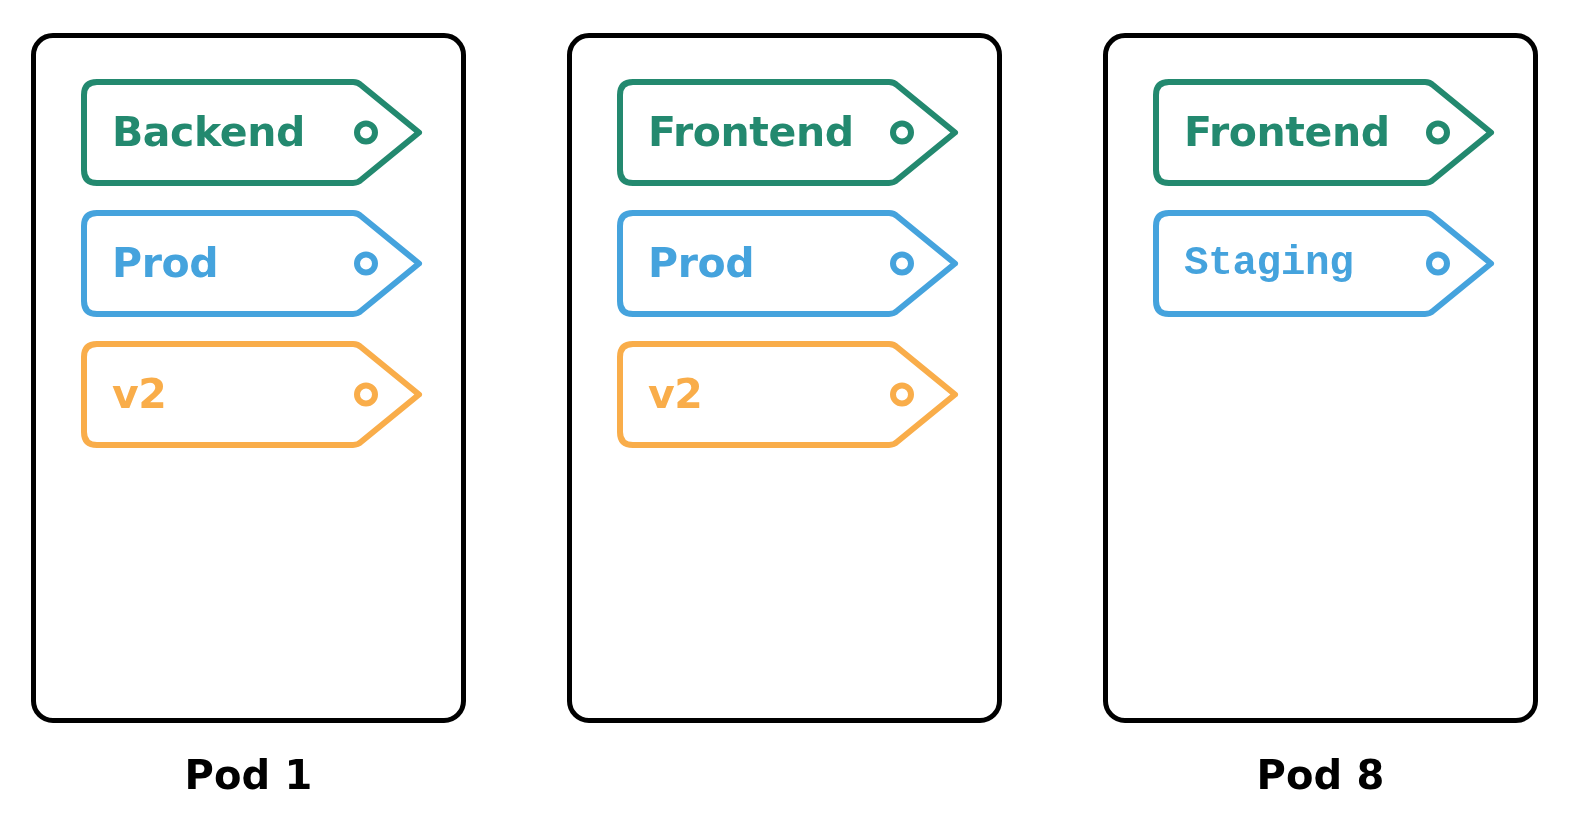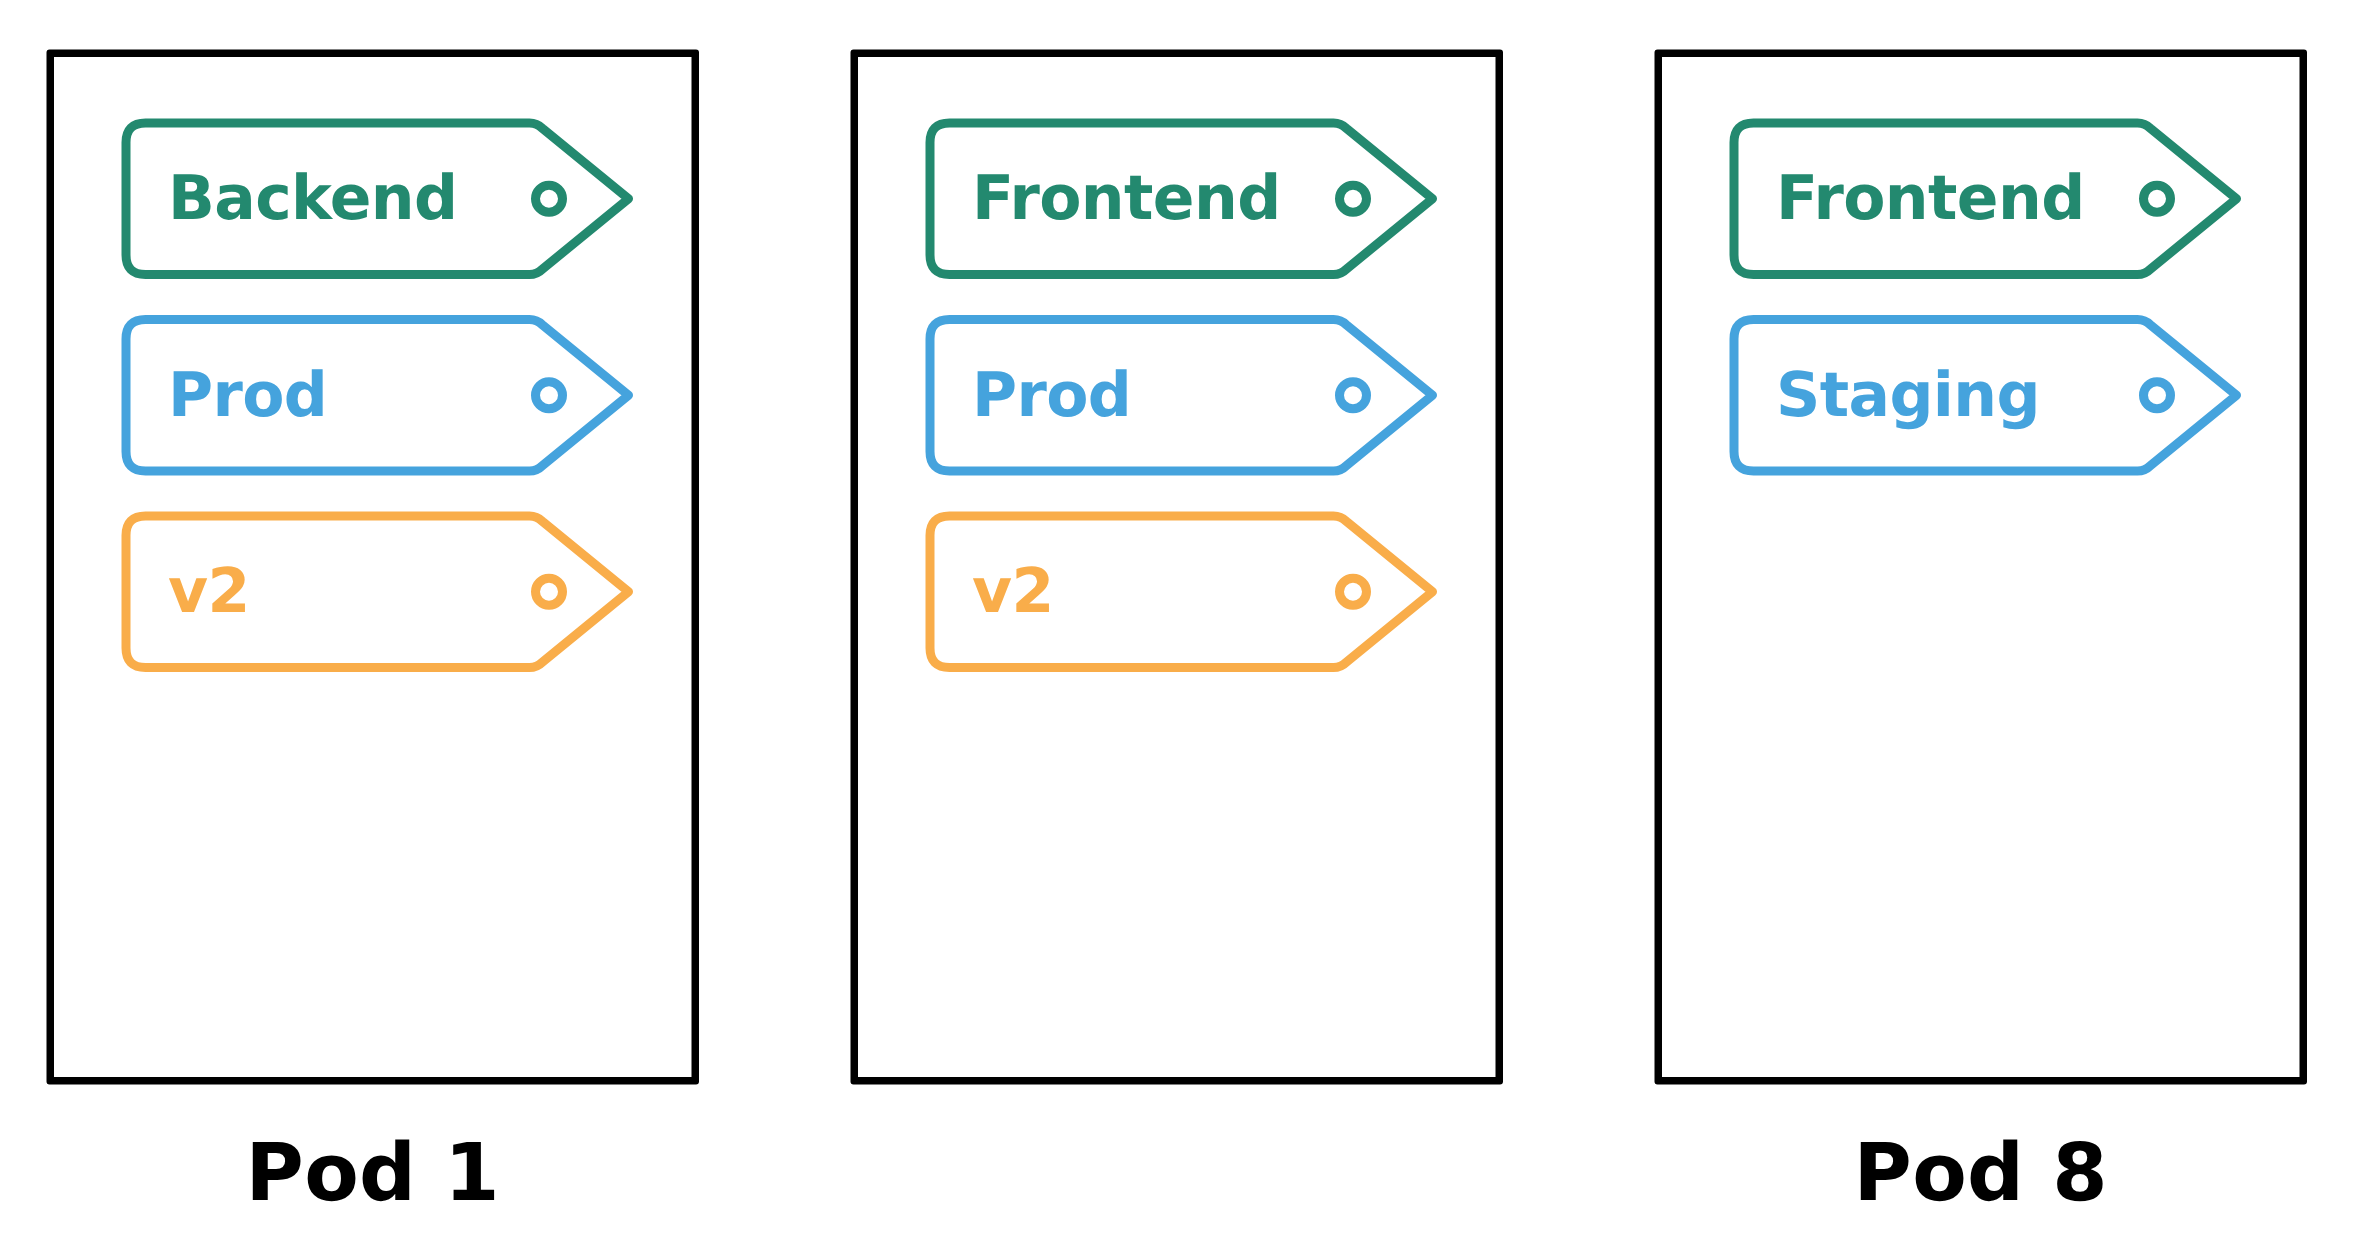--- a/index.html
+++ b/index.html
@@ -21,21 +21,21 @@
     background: #ffffff;
   }
 
   .pod {
     position: absolute;
     top: 33px;
     width: 435px;
     height: 690px;
     box-sizing: border-box;
     border: 5px solid #000000;
-    border-radius: 2px;
+    border-radius: 22px;
     background: #ffffff;
   }
 
   #pod-0 { left: 31px; }
   #pod-1 { left: 567px; }
   #pod-2 { left: 1103px; }
 
   .pod-tags {
     position: absolute;
     left: 45px;
@@ -73,21 +73,21 @@
     letter-spacing: -0.4px;
     white-space: nowrap;
     line-height: 1;
   }
 
   .pod-caption {
     position: absolute;
     top: 752px;
     width: 435px;
     text-align: center;
-    font-size: 53px;
+    font-size: 40px;
     font-weight: 700;
     color: #000000;
     letter-spacing: 0.2px;
   }
 
   #caption-0 { left: 31px; }
   #caption-1 { left: 567px; }
   #caption-2 { left: 1103px; }
 </style>
 </head>
@@ -152,18 +152,18 @@
             <path d="M 16 3 H 272 Q 277 3 280.5 6.5 L 338 53.5 L 280.5 100.5 Q 277 104 272 104 H 16 Q 3 104 3 91 V 16 Q 3 3 16 3 Z" fill="none" stroke="#23896f" stroke-width="6" stroke-linejoin="round" stroke-linecap="round"></path>
             <circle cx="285" cy="53.5" r="9" fill="none" stroke="#23896f" stroke-width="6"></circle>
           </svg>
           <div class="tag-label" style="color: rgb(35, 137, 111);">Frontend</div>
         </div>
         <div class="tag">
           <svg viewBox="0 0 345 107">
             <path d="M 16 3 H 272 Q 277 3 280.5 6.5 L 338 53.5 L 280.5 100.5 Q 277 104 272 104 H 16 Q 3 104 3 91 V 16 Q 3 3 16 3 Z" fill="none" stroke="#45a3dd" stroke-width="6" stroke-linejoin="round" stroke-linecap="round"></path>
             <circle cx="285" cy="53.5" r="9" fill="none" stroke="#45a3dd" stroke-width="6"></circle>
           </svg>
-          <div class="tag-label" style="color: rgb(69, 163, 221);">Staging</div>
+          <div class="tag-label" style="color: rgb(69, 163, 221); font-family: Liberation Mono, monospace;">Staging</div>
         </div>
       </div>
     </div>
     <div class="pod-caption" id="caption-2">Pod 8</div>
   </div>
 
 </body></html>

